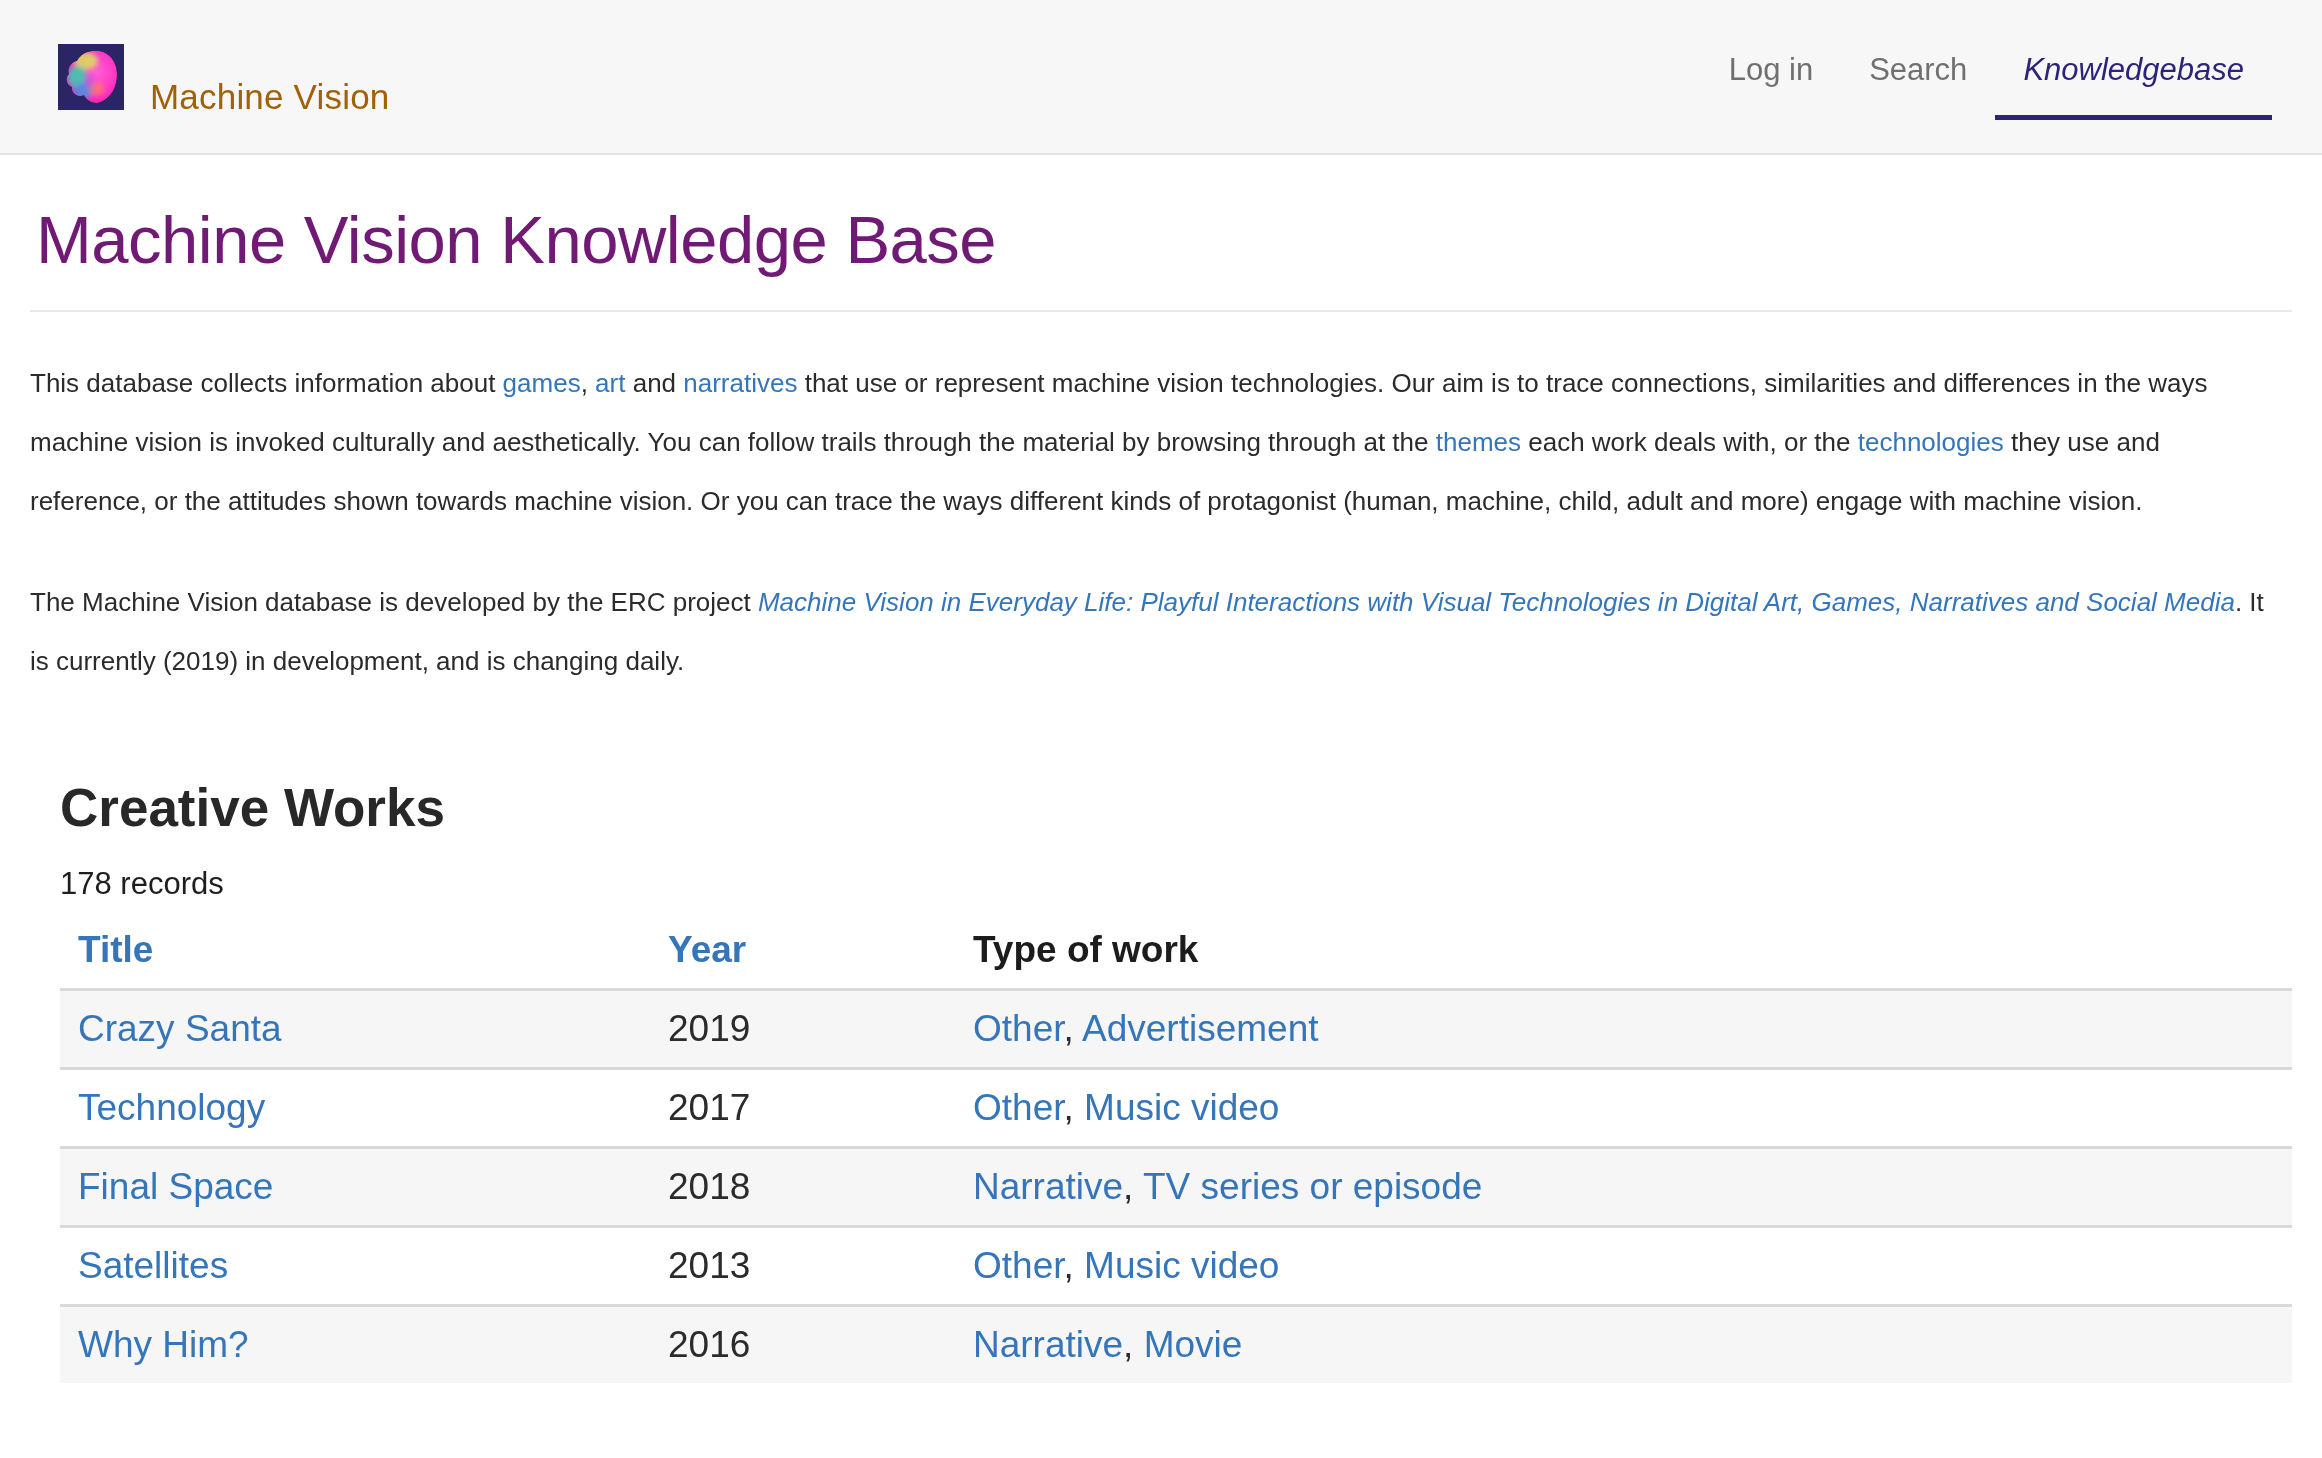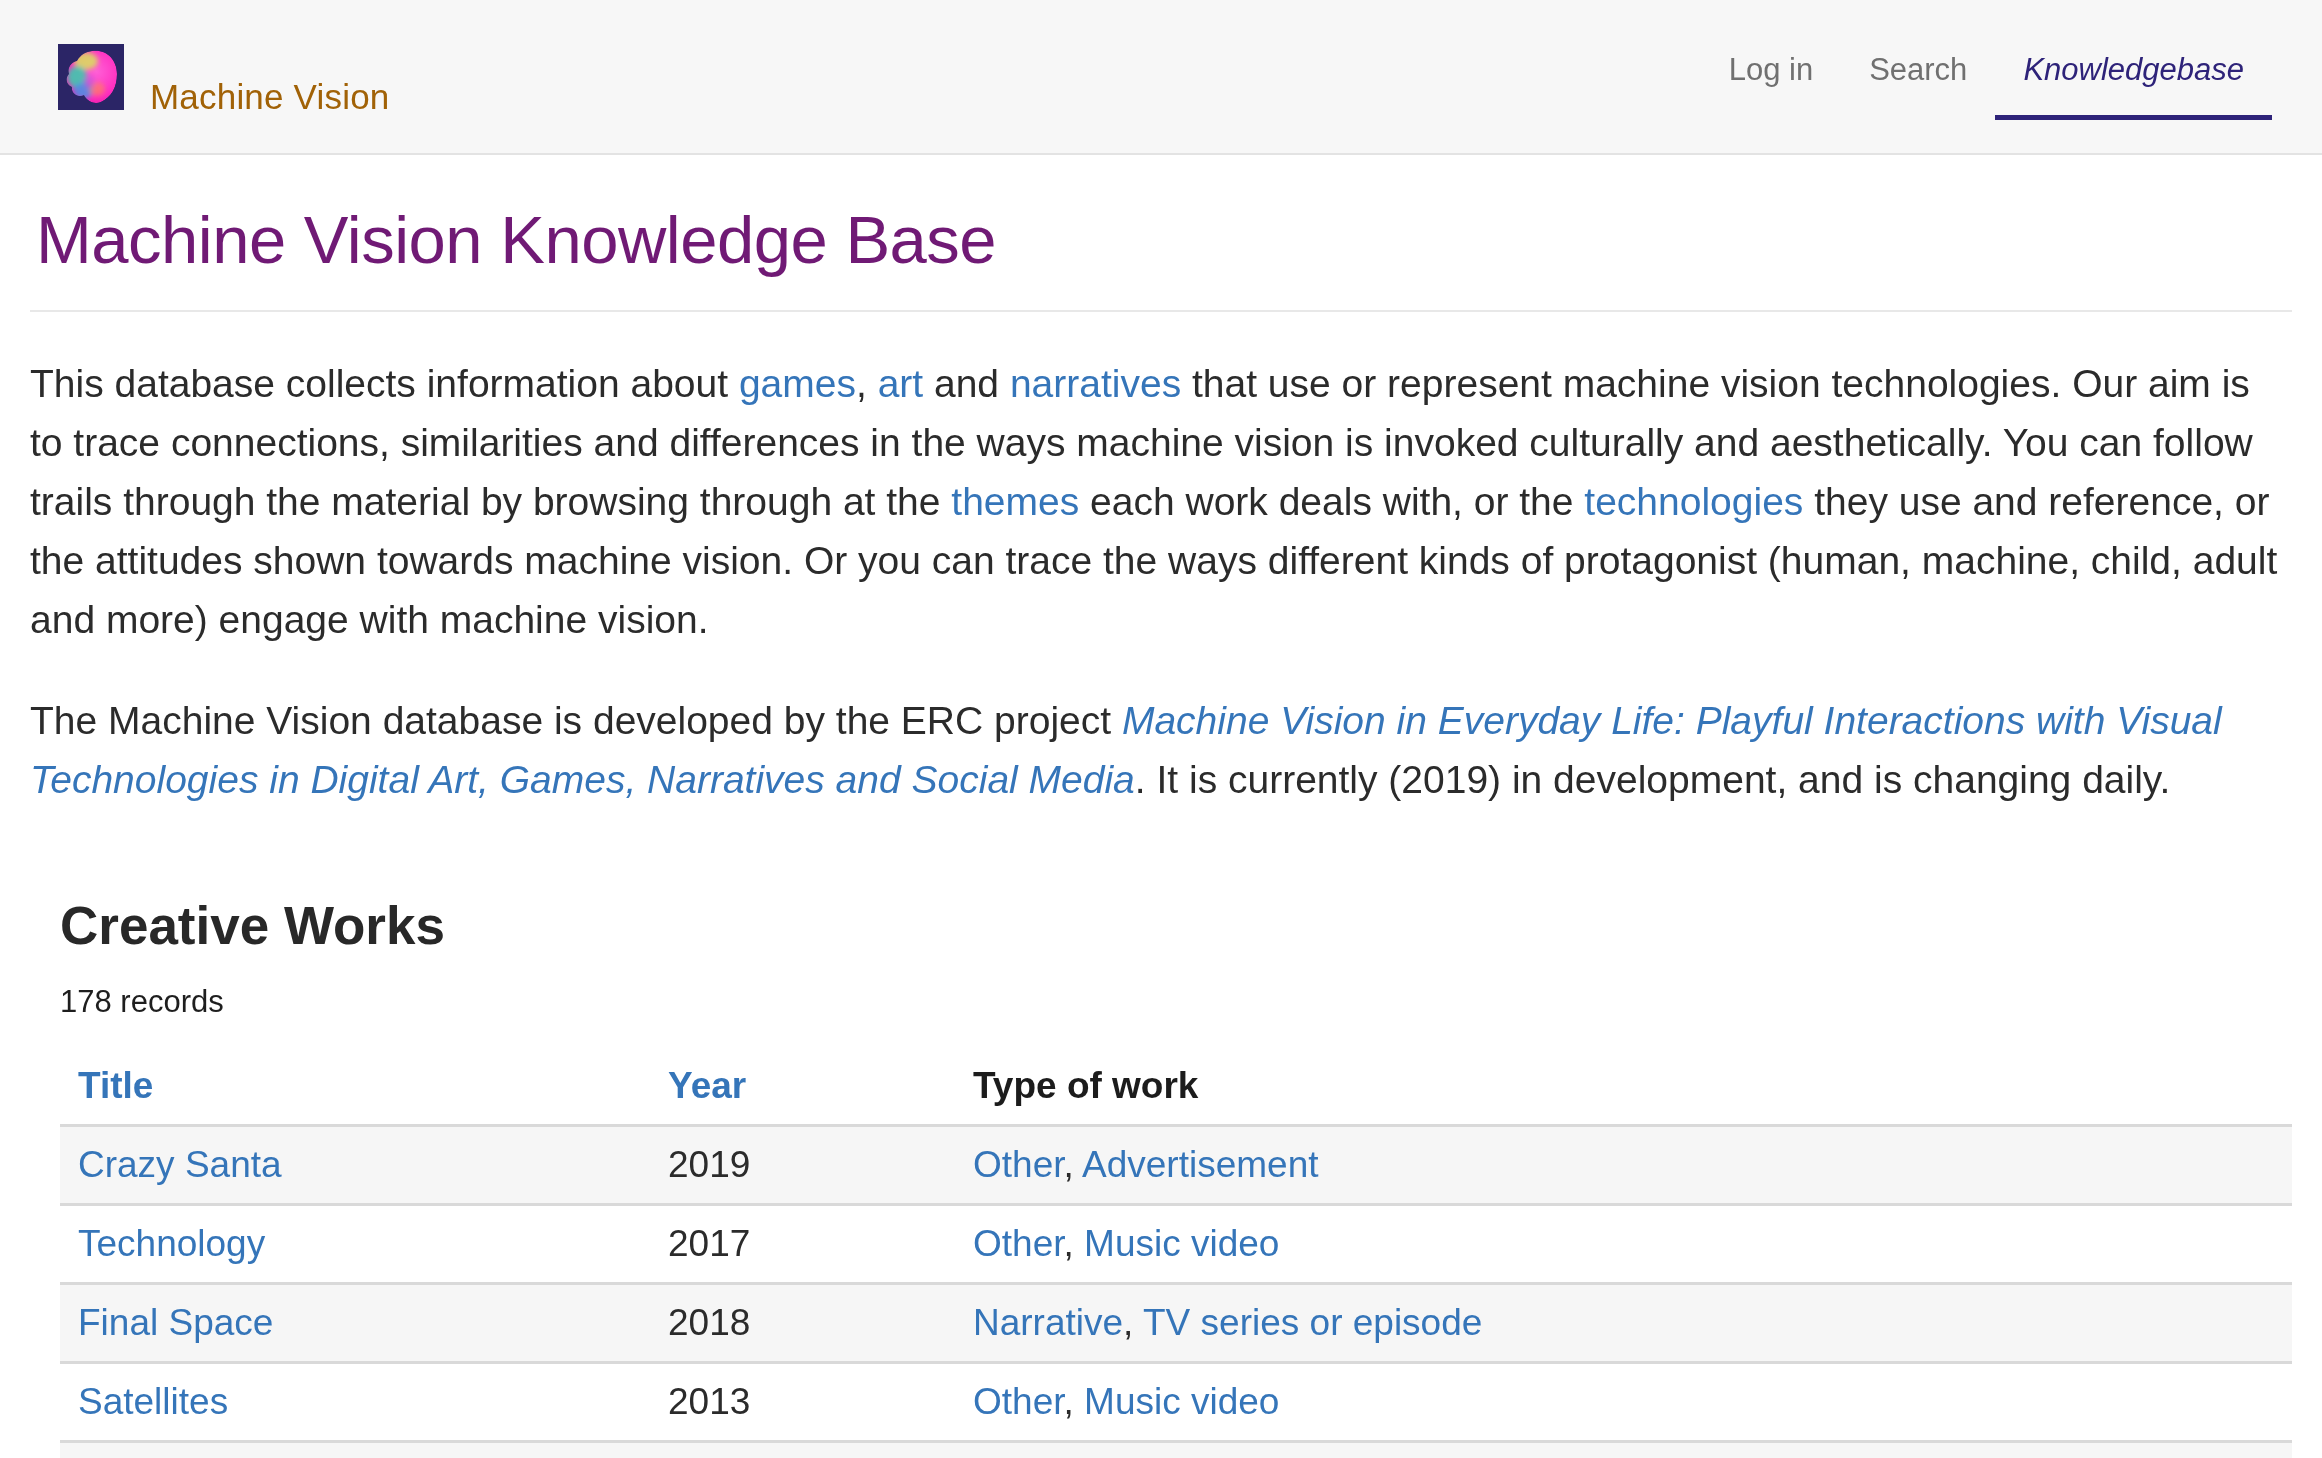--- a/index.html
+++ b/index.html
@@ -55,37 +55,37 @@
     color: #701a75;
     margin: 46px 0 0 6px;
     letter-spacing: -0.5px;
   }
   .title-rule {
     border: none;
     border-top: 2px solid #e8e8e8;
     margin-top: 32px;
   }
   .intro p {
-    font-size: 39px;
+    font-size: 26px;
     line-height: 59px;
     margin-top: 42px;
     max-width: 2252px;
   }
   a { color: #3575b9; text-decoration: none; cursor: pointer; }
   a.italic { font-style: italic; }
 
   
   .works { margin: 86px 0 40px 30px; }
   h2.works-heading {
     font-size: 53px;
     font-weight: bold;
     color: #282828;
     margin-bottom: 28px;
   }
-  .record-count { font-size: 31px; color: #1e1e1e; margin-bottom: 44px; }
+  .record-count { font-size: 31px; color: #1e1e1e; margin-bottom: 26px; }
 
   table.works-table {
     width: 100%;
     border-collapse: collapse;
     font-size: 37px;
   }
   .works-table th {
     text-align: left;
     font-weight: bold;
     padding: 2px 18px 18px 18px;

